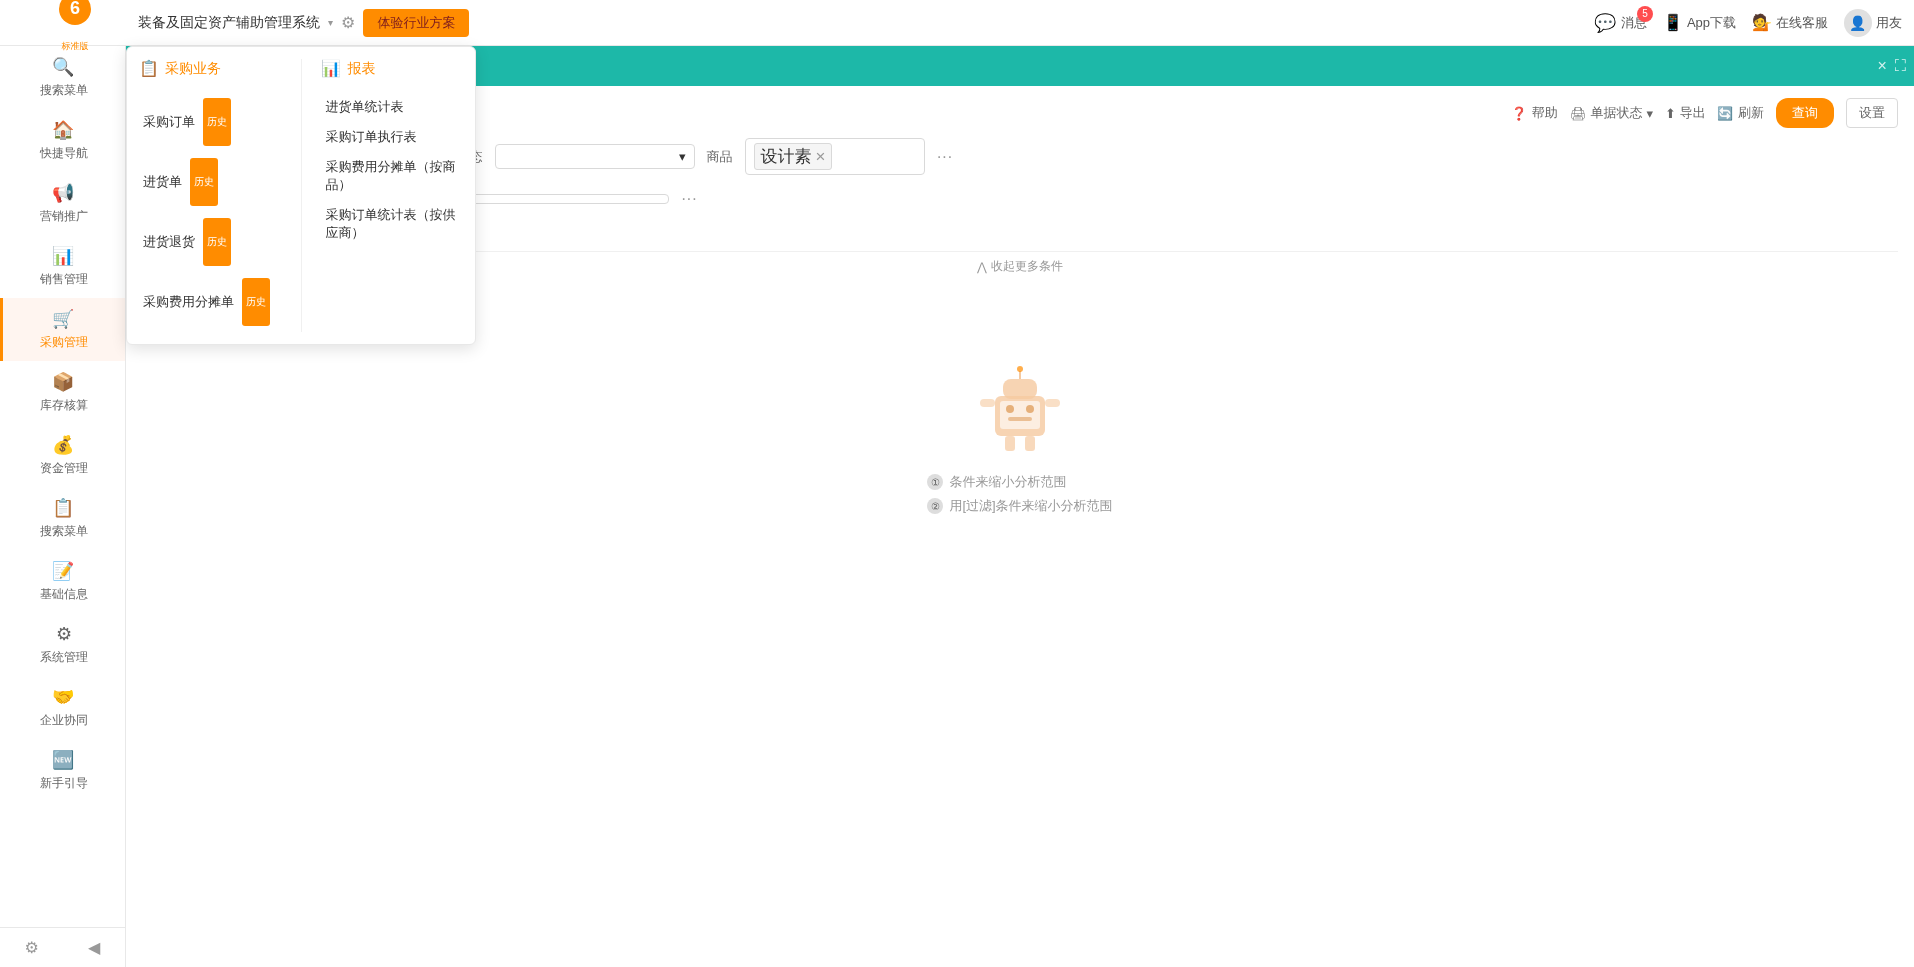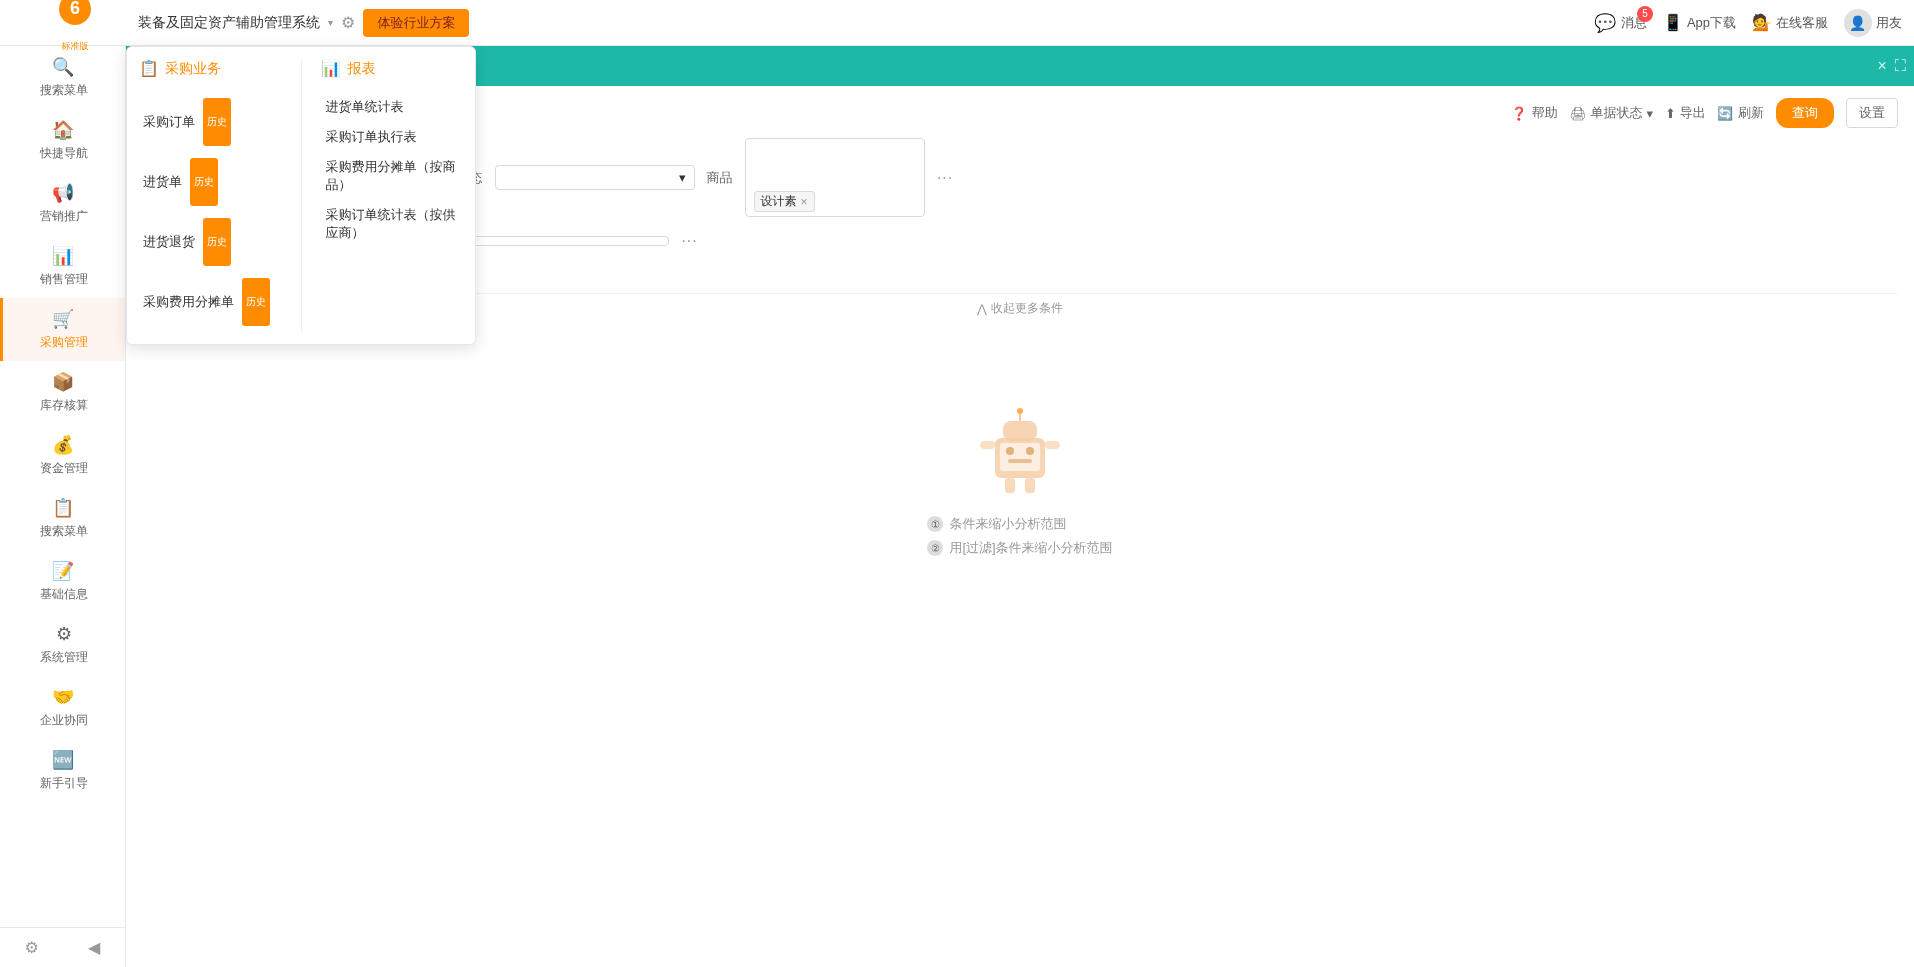--- a/index.html
+++ b/index.html
@@ -281,26 +281,25 @@
       display: flex;
       align-items: center;
       justify-content: space-between;
       gap: 4px;
     }
     .filter-tag {
       background: #f5f5f5;
       border: 1px solid #d9d9d9;
       border-radius: 3px;
       padding: 1px 6px;
-      font-size: 12px;
+      font-size: 17px;
       color: #333;
       display: flex;
       align-items: center;
       gap: 4px;
-      margin-top: 48px;
     }
     .filter-tag-close {
       color: #999;
       cursor: pointer;
     }
     .filter-more-link {
       color: #1db8a8;
       font-size: 13px;
       cursor: pointer;
     }

